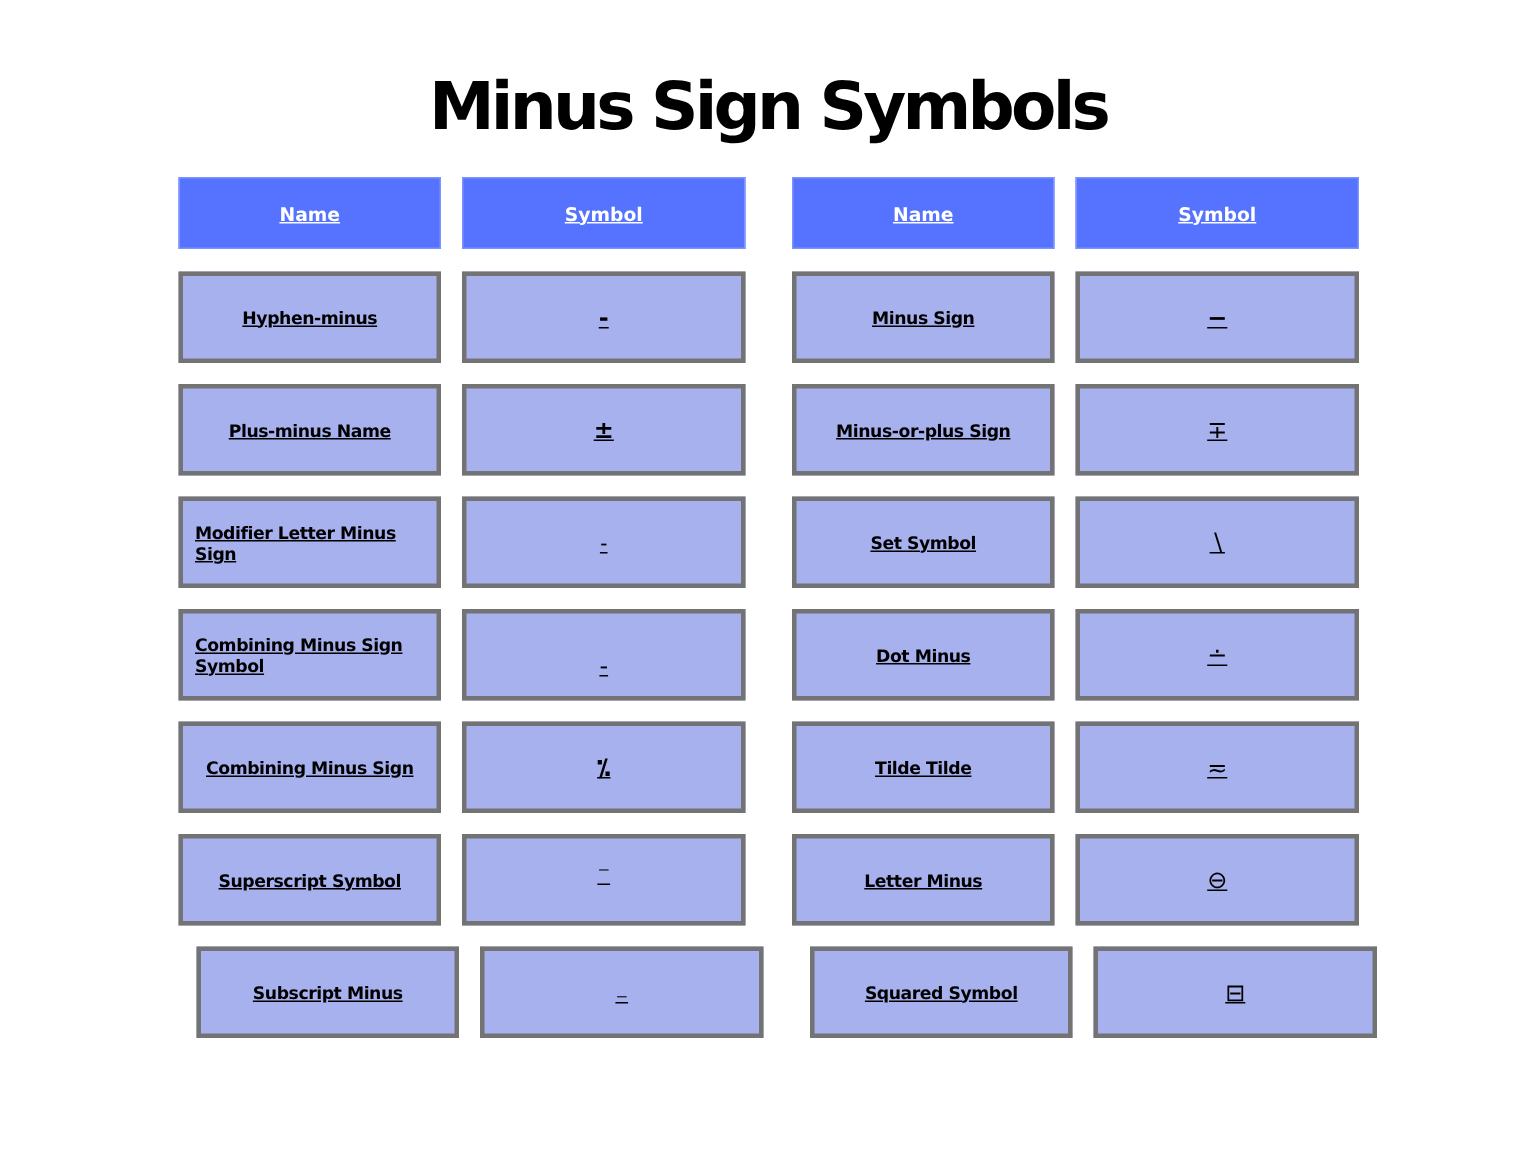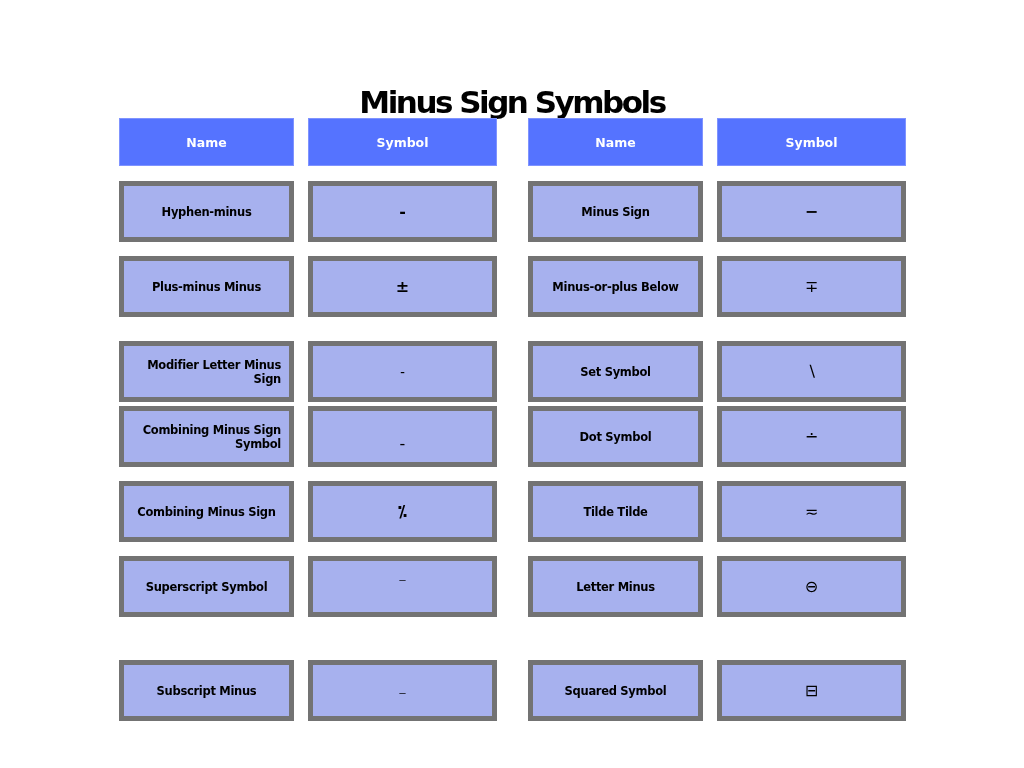--- a/index.html
+++ b/index.html
@@ -15,90 +15,90 @@
       font-family: "DejaVu Sans", sans-serif;
     }
     .title {
       position: absolute;
       top: 44px;
       left: 0;
       width: 1024px;
       text-align: center;
       font-family: "DejaVu Sans", sans-serif;
       font-weight: bold;
-      font-size: 31px;
+      font-size: 44px;
       letter-spacing: -2.5px;
       color: #000000;
       line-height: 56px;
-      margin-top: 30px;
     }
     .cell {
       position: absolute;
       box-sizing: border-box;
       display: flex;
       align-items: center;
       justify-content: center;
-      text-align: right;
+      text-align: left;
+      text-decoration: underline;
     }
     .hdr {
       background: #5573FF;
       border: 1px solid #7f93ff;
       color: #ffffff;
       font-weight: bold;
       font-size: 12.5px;
       height: 48px;
       top: 118px;
     }
     .data {
       background: #A7B1EE;
-      border: 5px solid #737373;
+      border: 3px solid #737373;
       color: #000000;
       height: 61px;
     }
     .name {
       font-weight: bold;
       font-size: 11.5px;
       letter-spacing: -0.3px;
       line-height: 14px;
       padding: 0 8px;
     }
     .sym {
       font-size: 16px;
       font-family: "DejaVu Sans", sans-serif;
     }
     .c1 { left: 119px; width: 175px; }
     .c2 { left: 308px; width: 189px; }
     .c3 { left: 528px; width: 175px; }
     .c4 { left: 717px; width: 189px; }
     .r0 { top: 181px; }
     .r1 { top: 256px; }
-    .r2 { top: 341px; }
+    .r2 { top: 331px; }
     .r3 { top: 406px; }
     .r4 { top: 481px; }
     .r5 { top: 556px; }
-    .r6 { top: 660px; }
+    .r6 { top: 631px; margin-left: 12px; }
     .bold-sym { font-weight: bold; }
     .low { padding-top: 14px; }
     .high { padding-bottom: 8px; }
   </style>
 </head>
 <body>
 
 <div class="title">Minus Sign Symbols</div>
 
 <div class="cell hdr c1">Name</div>
 <div class="cell hdr c2">Symbol</div>
 
 <div class="cell hdr c3">Name</div>
 <div class="cell hdr c4">Symbol</div>
 
 <div class="cell data name c1 r0">Hyphen-minus</div>
 <div class="cell data sym bold-sym c2 r0">-</div>
 
-<div class="cell data name c1 r1">Plus-minus Minus</div>
+<div class="cell data name c1 r1">Plus-minus Name</div>
 <div class="cell data sym bold-sym c2 r1">±</div>
 
 <div class="cell data name c1 r2">Modifier Letter Minus Sign</div>
 <div class="cell data sym c2 r2">˗</div>
 
 <div class="cell data name c1 r3">Combining Minus Sign Symbol</div>
 <div class="cell data sym c2 r3 low">
     <span>‑</span>
   </div>
 
@@ -107,27 +107,27 @@
 
 <div class="cell data name c1 r5">Superscript Symbol</div>
 <div class="cell data sym c2 r5 high">⁻</div>
 
 <div class="cell data name c1 r6">Subscript Minus</div>
 <div class="cell data sym c2 r6">₋</div>
 
 <div class="cell data name c3 r0">Minus Sign</div>
 <div class="cell data sym bold-sym c4 r0">−</div>
 
-<div class="cell data name c3 r1">Minus-or-plus Below</div>
+<div class="cell data name c3 r1">Minus-or-plus Sign</div>
 <div class="cell data sym c4 r1">∓</div>
 
 <div class="cell data name c3 r2">Set Symbol</div>
 <div class="cell data sym c4 r2">∖</div>
 
-<div class="cell data name c3 r3">Dot Symbol</div>
+<div class="cell data name c3 r3">Dot Minus</div>
 <div class="cell data sym c4 r3">∸</div>
 
 <div class="cell data name c3 r4">Tilde Tilde</div>
 <div class="cell data sym c4 r4">≂</div>
 
 <div class="cell data name c3 r5">Letter Minus</div>
 <div class="cell data sym c4 r5">⊖</div>
 
 <div class="cell data name c3 r6">Squared Symbol</div>
 <div class="cell data sym c4 r6">⊟</div>

